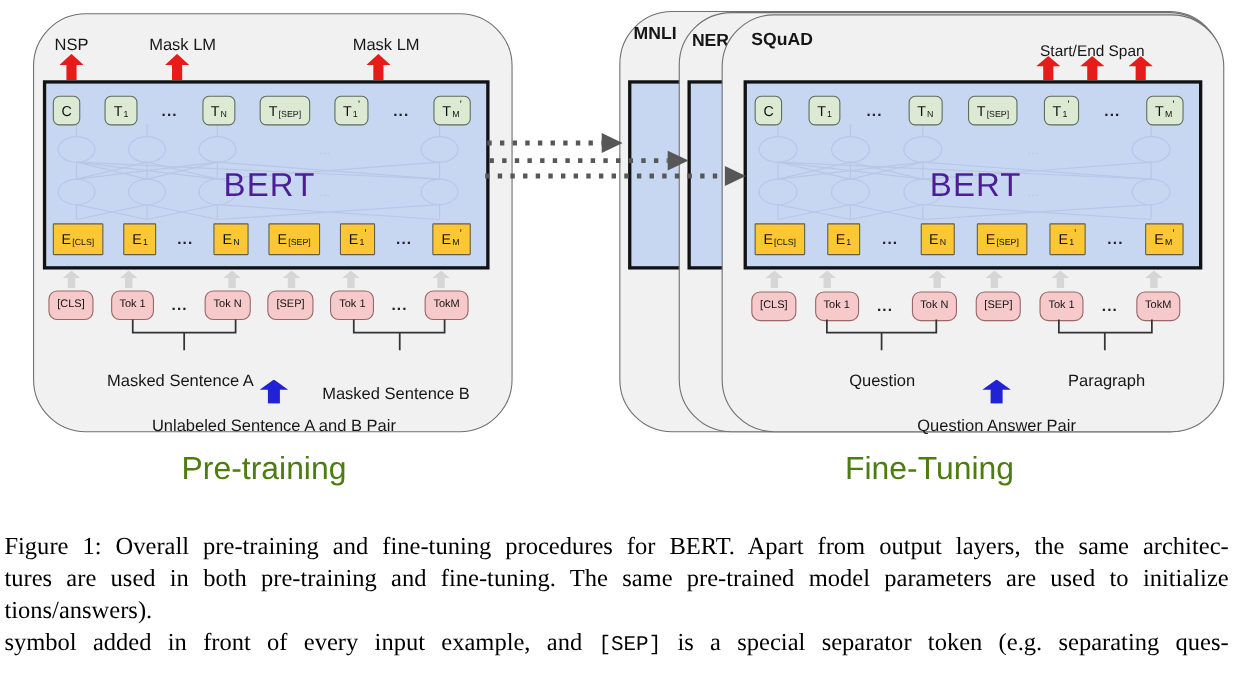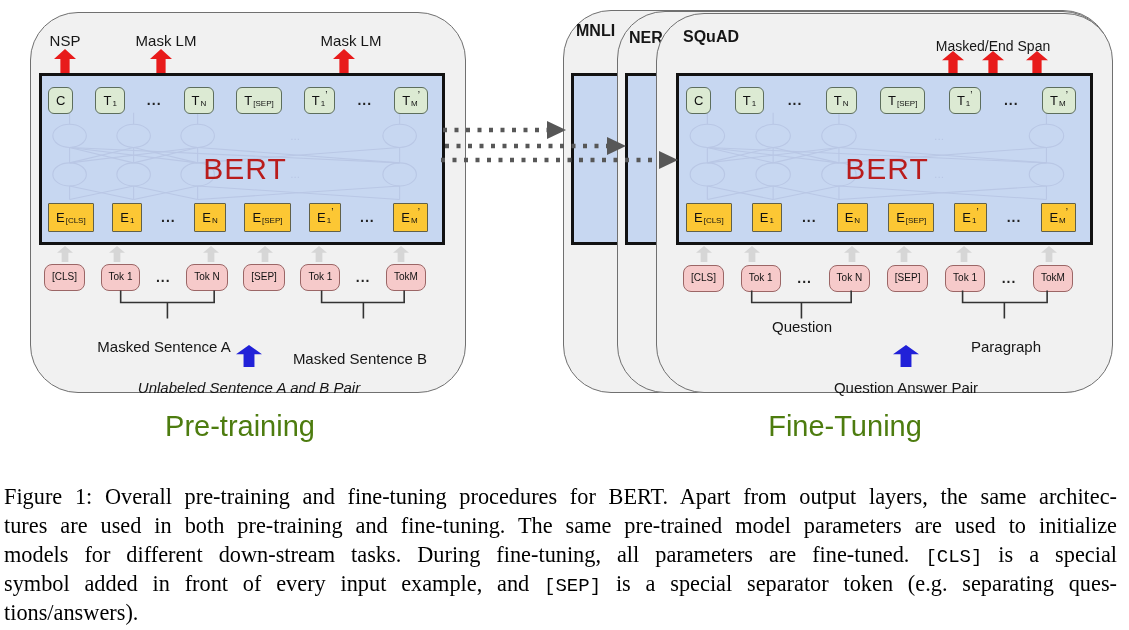--- a/index.html
+++ b/index.html
@@ -1,21 +1,21 @@
 <!DOCTYPE html>
 <html style="--green: #dcead3; --yellow: #fcc734; --pink: #f6caca; --blue_panel: #c7d7f1; --red: #e81b1b; --blue_arrow: #2121d8;"><head>
 <meta charset="utf-8">
 <style>
   html,body{margin:0;padding:0;background:#fff;}
   #page{position:relative;width:1129px;height:630px;background:#fff;overflow:hidden;
         font-family:"Liberation Sans",sans-serif;color:#111;}
   .card{position:absolute;background:#f1f1f1;border:1.5px solid #707070;border-radius:48px;box-sizing:border-box;}
   .bert-box{position:absolute;background:var(--blue_panel);border:3px solid #121212;box-sizing:border-box;}
   .net{position:absolute;left:0;top:0;width:100%;height:100%;}
-  .bert-title{position:absolute;transform:translateX(-50%);font-size:30px;letter-spacing:1px;color:#b91c1c;}
+  .bert-title{position:absolute;transform:translateX(-50%);font-size:30px;letter-spacing:1px;color:#4c1d95;}
   .tok-row{position:absolute;display:flex;justify-content:space-between;align-items:center;}
   .tok{display:flex;align-items:center;justify-content:center;box-sizing:border-box;height:27px;
        padding:1px 7px;background:#fff;border:1.4px solid #555;font-size:13px;line-height:1;}
   .tok .m{font-size:13px;}
   .tok .sb{font-size:8px;margin-top:7px;margin-left:1px;}
   .tok .pr{font-size:10px;margin-bottom:9px;}
   .tok-green{background:var(--green);border:1.4px solid #5d6e5d;border-radius:6px;}
   .tok-yellow{background:var(--yellow);border:1.4px solid #60604a;border-radius:1px;height:29px;}
   .tok-pink{background:var(--pink);border:1.4px solid #9b6666;border-radius:8px;font-size:10px;height:27px;}
   .tok-pink .m{font-size:10px;}
@@ -186,37 +186,37 @@
     <svg class="bracket" viewBox="0 0 428 381">
       <path d="M86 279 V291 H180 V279 M133 291 V307" fill="none" stroke="#333" stroke-width="1.6"></path>
       <path d="M288 279 V291 H371 V279 M330 291 V307" fill="none" stroke="#333" stroke-width="1.6"></path>
     </svg>
 
     <div class="lbl" style="left:133px;top:325px;">Masked Sentence A</div>
     <div class="lbl" style="left:329px;top:325px;margin-top:12px;">Masked Sentence B</div>
 
     <div class="arr arr-blue" style="left:205px;top:332px;"></div>
 
-    <div class="lbl" style="left:218px;top:366px;font-style:italic;">Unlabeled Sentence A and B Pair</div>
+    <div class="lbl" style="left:218px;top:366px;">Unlabeled Sentence A and B Pair</div>
   </div>
 
   <div class="card" style="left:563px;top:10px;width:548px;height:383px;">
     <div class="card-tag" style="left:12px;top:11px;">MNLI</div>
     <div class="bert-box" style="left:7px;top:62px;width:130px;height:172px;"></div>
   </div>
 
   <div class="card" style="left:617px;top:11px;width:494px;height:382px;">
     <div class="card-tag" style="left:11px;top:3px;margin-top:14px;">NER</div>
     <div class="bert-box" style="left:7px;top:61px;width:130px;height:172px;"></div>
   </div>
 
   <div class="card" style="left:656px;top:13px;width:457px;height:380px;">
     <div class="card-tag" style="left:26px;top:14px;">SQuAD</div>
 
-    <div class="lbl" style="left:336px;top:24px;font-size:14px;">Masked/End Span</div>
+    <div class="lbl" style="left:336px;top:24px;font-size:14px;">Start/End Span</div>
     <div class="arr arr-red" style="left:285px;top:37px;height:22px;"></div>
     <div class="arr arr-red" style="left:325px;top:37px;height:22px;"></div>
     <div class="arr arr-red" style="left:369px;top:37px;height:22px;"></div>
 
     <div class="bert-box" style="left:19px;top:59px;width:417px;height:172px;">
       <svg class="net" viewBox="0 0 406 172" preserveAspectRatio="none">
         <g stroke="#b9c7e5" stroke-width="1.1" fill="none">
           <line x1="28" y1="38" x2="28" y2="50"></line>
             <line x1="93" y1="38" x2="93" y2="50"></line>
           <line x1="158" y1="38" x2="158" y2="50"></line>
@@ -346,21 +346,21 @@
         <div class="tok tok-pink">
           <span class="m">TokM</span>
         </div>
       </div>
 
     <svg class="bracket" viewBox="0 0 457 380">
       <path d="M95 278 V290 H195 V278 M145 290 V306" fill="none" stroke="#333" stroke-width="1.6"></path>
       <path d="M307 278 V290 H392 V278 M349 290 V306" fill="none" stroke="#333" stroke-width="1.6"></path>
     </svg>
 
-    <div class="lbl" style="left:145px;top:304px;">Question</div>
+    <div class="lbl" style="left:145px;top:324px;">Question</div>
     <div class="lbl" style="left:349px;top:324px;">Paragraph</div>
 
     <div class="arr arr-blue" style="left:236px;top:331px;"></div>
 
     <div class="lbl" style="left:249px;top:365px;">Question Answer Pair</div>
   </div>
 
   <svg style="position:absolute;left:435px;top:115px;" width="260" height="62">
     <line x1="8" y1="15" x2="112" y2="15" stroke="#575757" stroke-width="4.5" stroke-dasharray="4 7.5"></line>
     <polygon points="112,6 131,15 112,24" fill="#575757"></polygon>
@@ -369,17 +369,16 @@
     <line x1="6" y1="45" x2="224" y2="45" stroke="#575757" stroke-width="4.5" stroke-dasharray="4 7.5"></line>
     <polygon points="224,36 243,45 224,54" fill="#575757"></polygon>
   </svg>
 
   <div class="panel-caption" style="left:240px;top:410px;">Pre-training</div>
   <div class="panel-caption" style="left:845px;top:410px;">Fine-Tuning</div>
 
   <div id="figure-caption">
       <div class="cap-line"><span>Figure 1: Overall pre-training and fine-tuning procedures for BERT. Apart from output layers, the same architec-</span></div>
       <div class="cap-line"><span>tures are used in both pre-training and fine-tuning. The same pre-trained model parameters are used to initialize</span></div>
-      <div class="cap-line"><span>models for different down-stream tasks. During fine-tuning, all parameters are fine-tuned. </span><span class="mono">[CLS]</span><span> is a special</span></div>
+      <div class="cap-line last"><span>tions/answers).</span></div>
       <div class="cap-line"><span>symbol added in front of every input example, and </span><span class="mono">[SEP]</span><span> is a special separator token (e.g. separating ques-</span></div>
-      <div class="cap-line last"><span>tions/answers).</span></div>
     </div>
 </div>
 
 </body></html>

